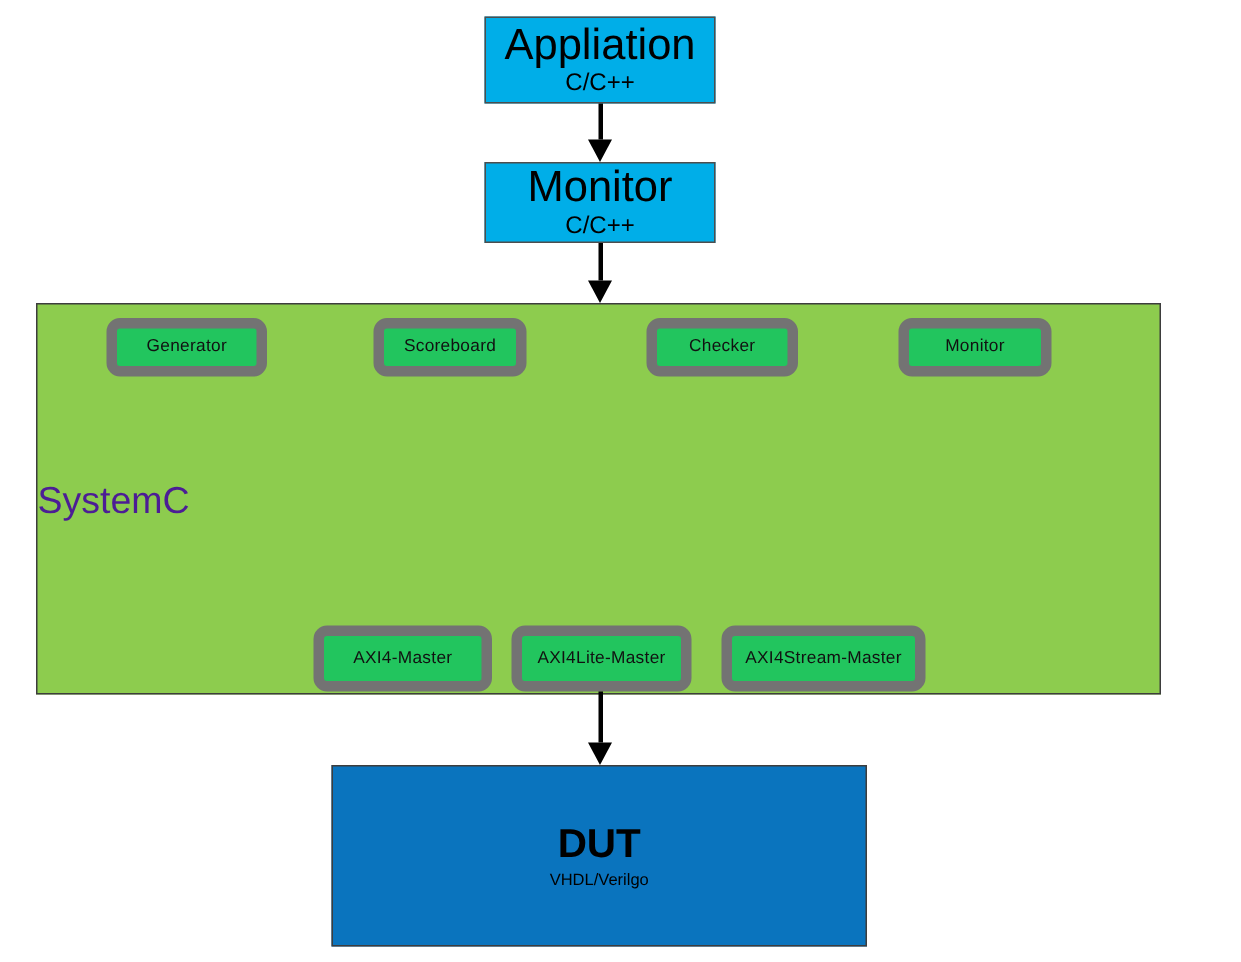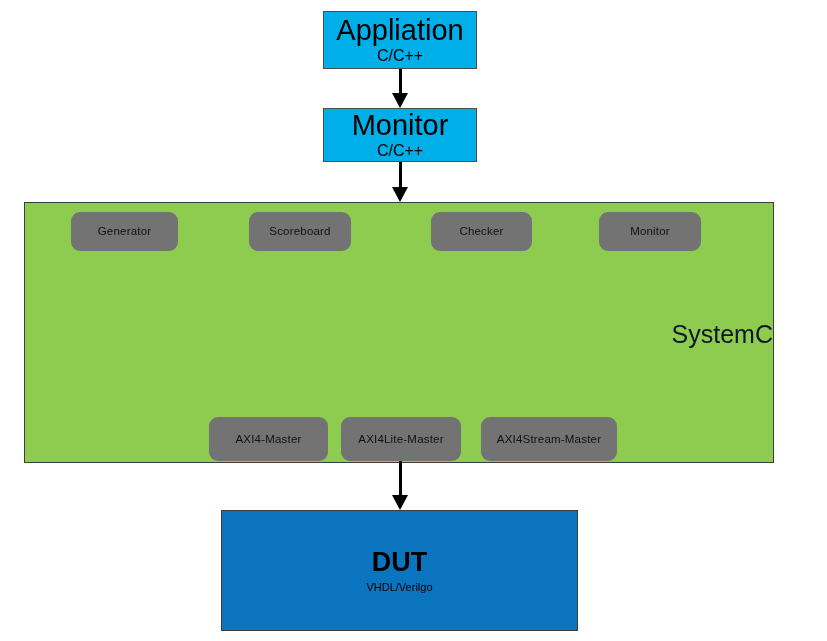--- a/index.html
+++ b/index.html
@@ -51,29 +51,29 @@
 
   
   .green-box {
     background: #8DCC4E;
     border: 1px solid #3d3d3d;
   }
   .green-label {
     position: absolute;
     left: 0;
     right: 0;
-    text-align: right;
+    text-align: left;
     font-size: 25px;
     font-weight: 400;
-    color: #0f172a;
+    color: #4c1d95;
   }
 
   
   .yellow-box {
-    background: #737373;
+    background: #22c55e;
     border: 7px solid #737373;
     border-radius: 9px;
     font-size: 11.5px;
     font-weight: 400;
     color: #111111;
     letter-spacing: 0.2px;
   }
 
   
   .dut-box {

